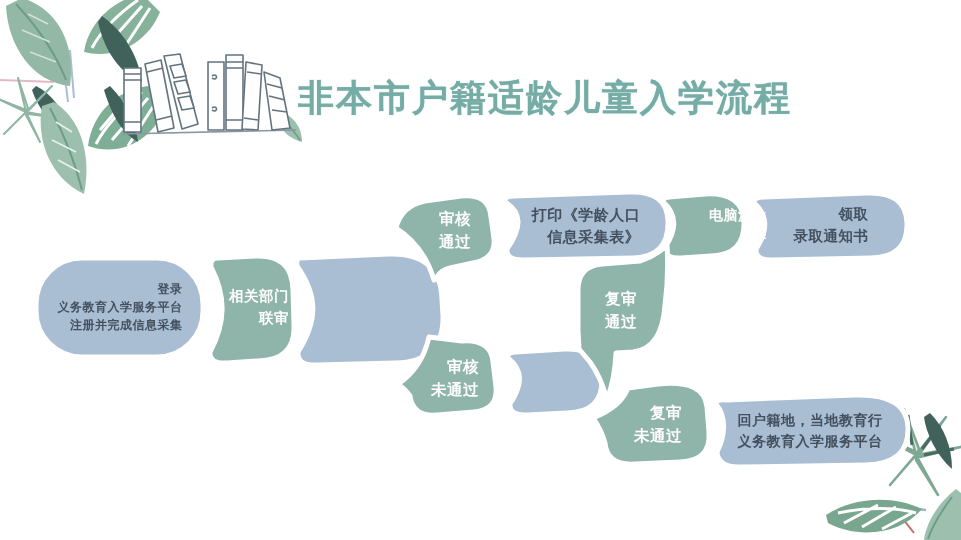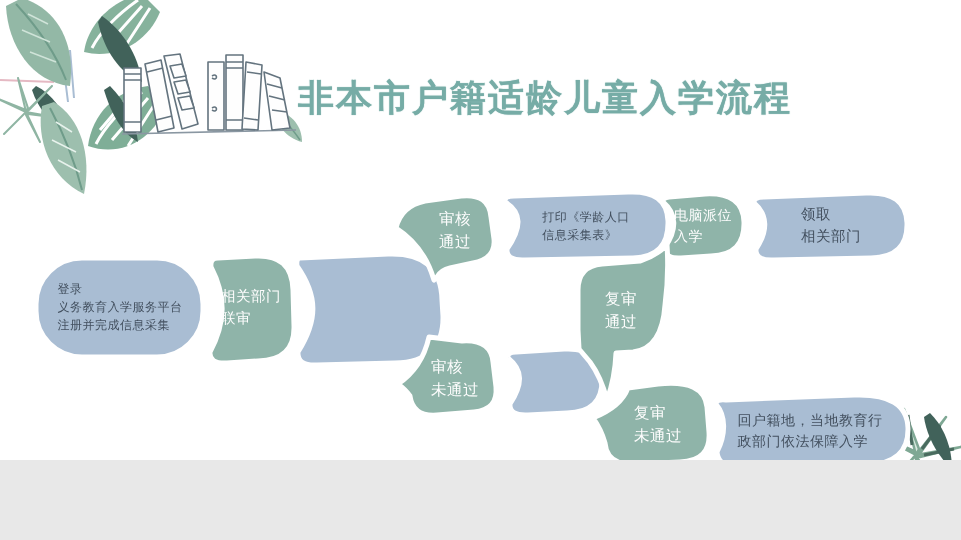--- a/index.html
+++ b/index.html
@@ -1,31 +1,31 @@
 <!DOCTYPE html>
 <html><head>
 <meta charset="utf-8">
 <style>
   html,body { margin:0; padding:0; background:#e8e8e8; }
   .slide {
-    position:relative; width:961px; height:460px; margin:0 auto;
+    position:relative; width:961px; height:540px; margin:0 auto;
     background:#ffffff; overflow:hidden;
     font-family:"Liberation Sans","DejaVu Sans",sans-serif;
   }
   .deco { position:absolute; pointer-events:none; }
   .page-title {
     position:absolute; left:298px; top:74px; width:500px; height:48px;
     font-size:36px; font-weight:800; letter-spacing:2px;
     color:#76aca6; line-height:48px; white-space:nowrap;
     text-shadow:0 0 1px #76aca6;
   }
   .flow-svg { position:absolute; left:0; top:0; }
   .node-label {
     position:absolute; display:flex; align-items:center; justify-content:center;
-    text-align:left; white-space:pre-line; font-weight:400; line-height:1.5;
+    text-align:right; white-space:pre-line; font-weight:700; line-height:1.5;
     letter-spacing:0.5px;
   }
   .t-dark  { color:#43505f; }
   .t-light { color:#fdfdfd; }
 </style>
 </head>
 <body>
 
 <div class="slide">
 
@@ -132,32 +132,32 @@
 
       <path d="M640 261 Q656 256 667 245 Q669 275 665 305 Q662 349 633 352 L616 353 Q615 378 607 400 Q601 377 590 362 L579 349 L578 330 L578 290 Q578 266 602 264 Z" fill="#8fb4a9"></path>
 
       <path d="M593 418 Q621 407 628 388 L658 384 Q704 379 707 407 L709 432 Q711 461 680 462 L635 464 Q607 466 605 443 Q601 429 593 418 Z" fill="#8fb4a9"></path>
     </g>
   </svg>
 
   <div class="node-label t-dark" style="left:40px;  top:270px; width:160px; height:74px; font-size:12px;">登录
 义务教育入学服务平台
 注册并完成信息采集</div>
-  <div class="node-label t-light" style="left:206px; top:284px; width:90px;  height:48px; font-size:14.5px;">相关部门
+  <div class="node-label t-light" style="left:214px; top:284px; width:90px;  height:48px; font-size:14.5px;">相关部门
 联审</div>
   <div class="node-label t-light" style="left:416px; top:204px; width:78px;  height:52px; font-size:15.5px;">审核
 通过</div>
-  <div class="node-label t-dark" style="left:506px; top:202px; width:160px; height:48px; font-size:12px;">打印《学龄人口
+  <div class="node-label t-dark" style="left:506px; top:202px; width:160px; height:48px; font-size:15px;">打印《学龄人口
 信息采集表》</div>
-  <div class="node-label t-light" style="left:662px; top:202px; width:82px;  height:48px; font-size:14px;">电脑派位
+  <div class="node-label t-light" style="left:697px; top:202px; width:82px;  height:48px; font-size:14px;">电脑派位
 入学</div>
   <div class="node-label t-dark" style="left:756px; top:202px; width:150px; height:48px; font-size:14.5px;">领取
-相关部门</div>
+录取通知书</div>
   <div class="node-label t-light" style="left:414px; top:352px; width:82px;  height:52px; font-size:15.5px;">审核
 未通过</div>
   <div class="node-label t-light" style="left:582px; top:284px; width:78px;  height:52px; font-size:15.5px;">复审
 通过</div>
   <div class="node-label t-light" style="left:608px; top:398px; width:100px; height:52px; font-size:15.5px;">复审
 未通过</div>
   <div class="node-label t-dark" style="left:714px; top:408px; width:192px; height:46px; font-size:14px;">回户籍地，当地教育行
-政部门依法保障入学</div>
+义务教育入学服务平台</div>
 
 </div>
 
 </body></html>

